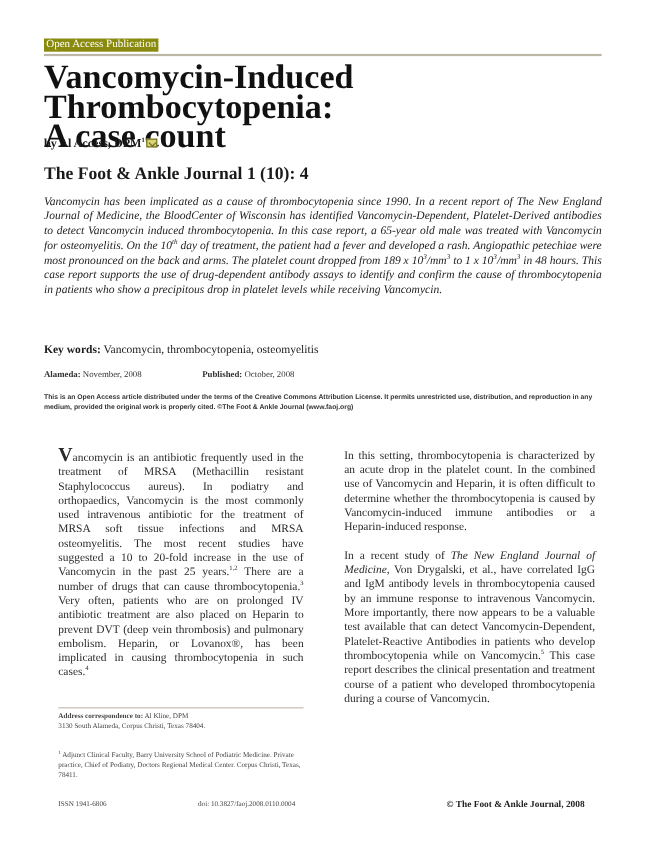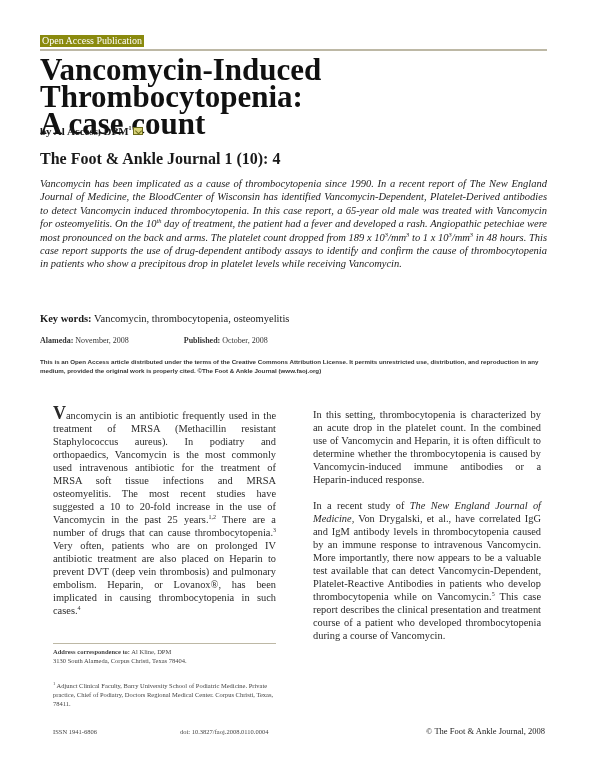--- a/index.html
+++ b/index.html
@@ -90,21 +90,21 @@
   .issn {
     position: absolute; left: 53px; top: 727px;
     font-size: 6.5px; line-height: 9px; color: #444;
   }
   .doi {
     position: absolute; left: 180px; top: 727px;
     font-size: 6.5px; line-height: 9px; color: #444;
   }
   .copyright {
     position: absolute; left: 406px; top: 726px;
-    font-size: 8.5px; line-height: 10px; font-weight: normal; color: #222; margin-left: 20px;
+    font-size: 8.5px; line-height: 10px; font-weight: bold; color: #222;
   }
 </style>
 </head>
 <body>
 
 <div class="badge">Open Access Publication</div>
 <div class="top-rule"></div>
 
 <h1 class="title">
   <span>Vancomycin-Induced Thrombocytopenia:</span><br>

